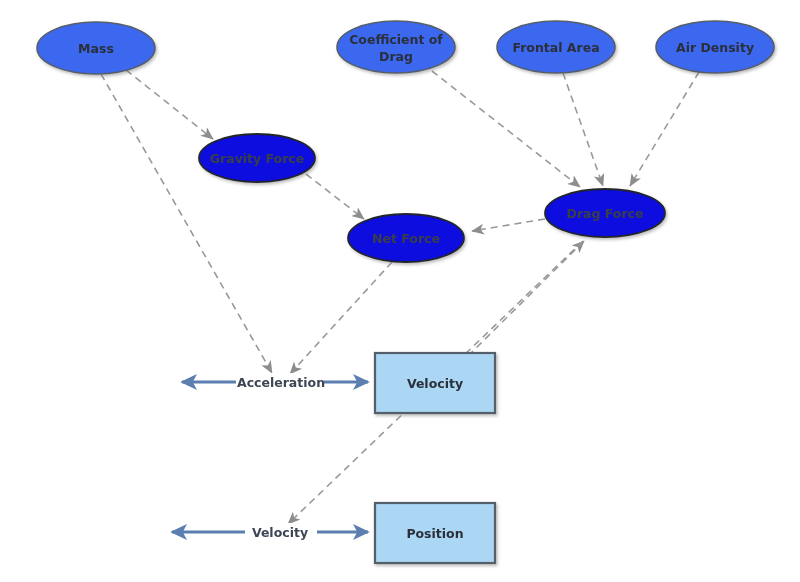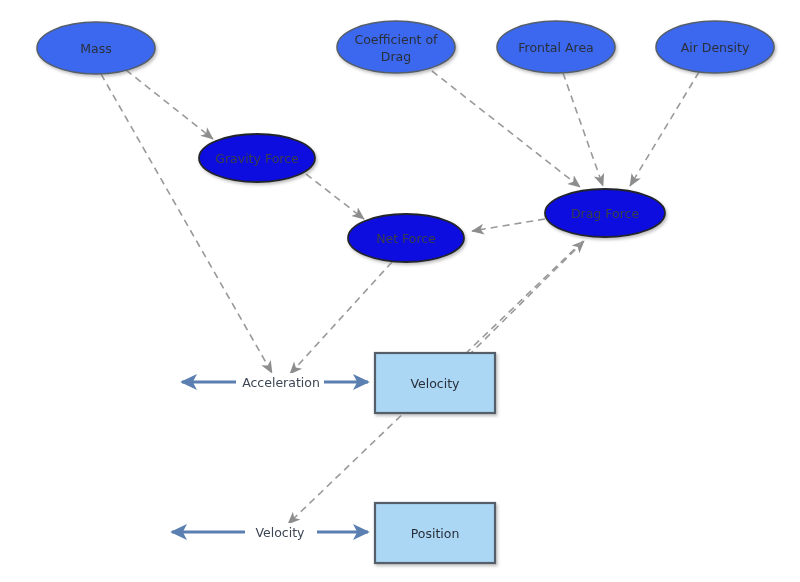--- a/index.html
+++ b/index.html
@@ -9,20 +9,21 @@
   }
   body {
     font-family: "DejaVu Sans", sans-serif;
   }
   #canvas {
     position: relative;
     width: 800px;
     height: 582px;
     background: #ffffff;
     overflow: hidden;
+    font-weight: bold;
   }
   #diagram-svg {
     position: absolute;
     left: 0;
     top: 0;
     width: 800px;
     height: 582px;
   }
   .node-label {
     font-family: "DejaVu Sans", sans-serif;

